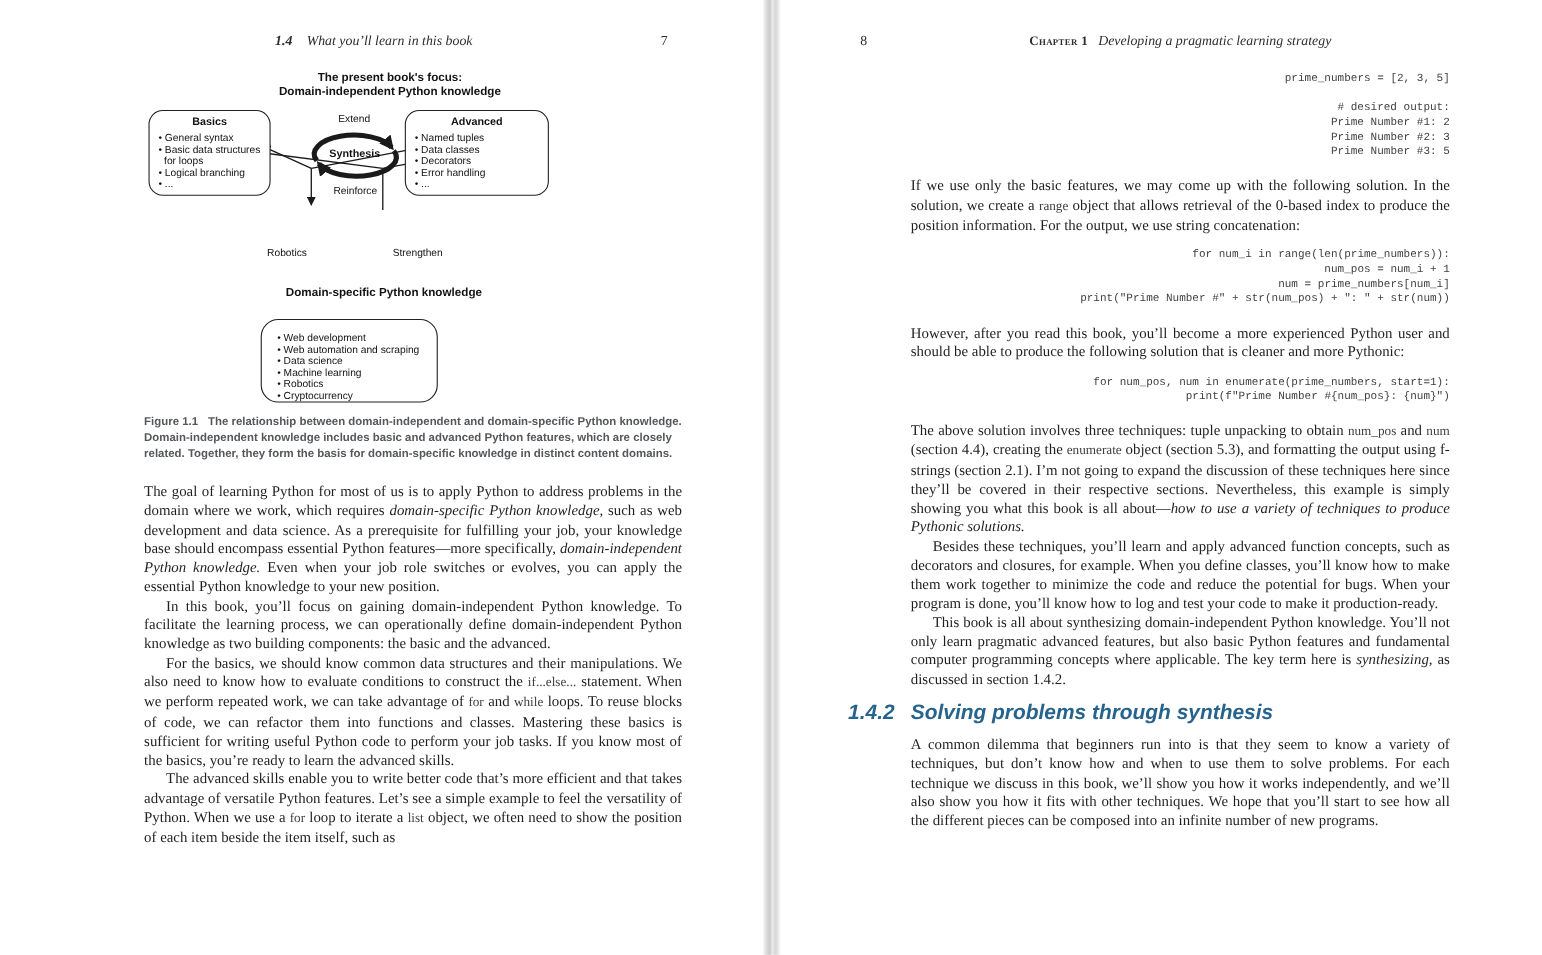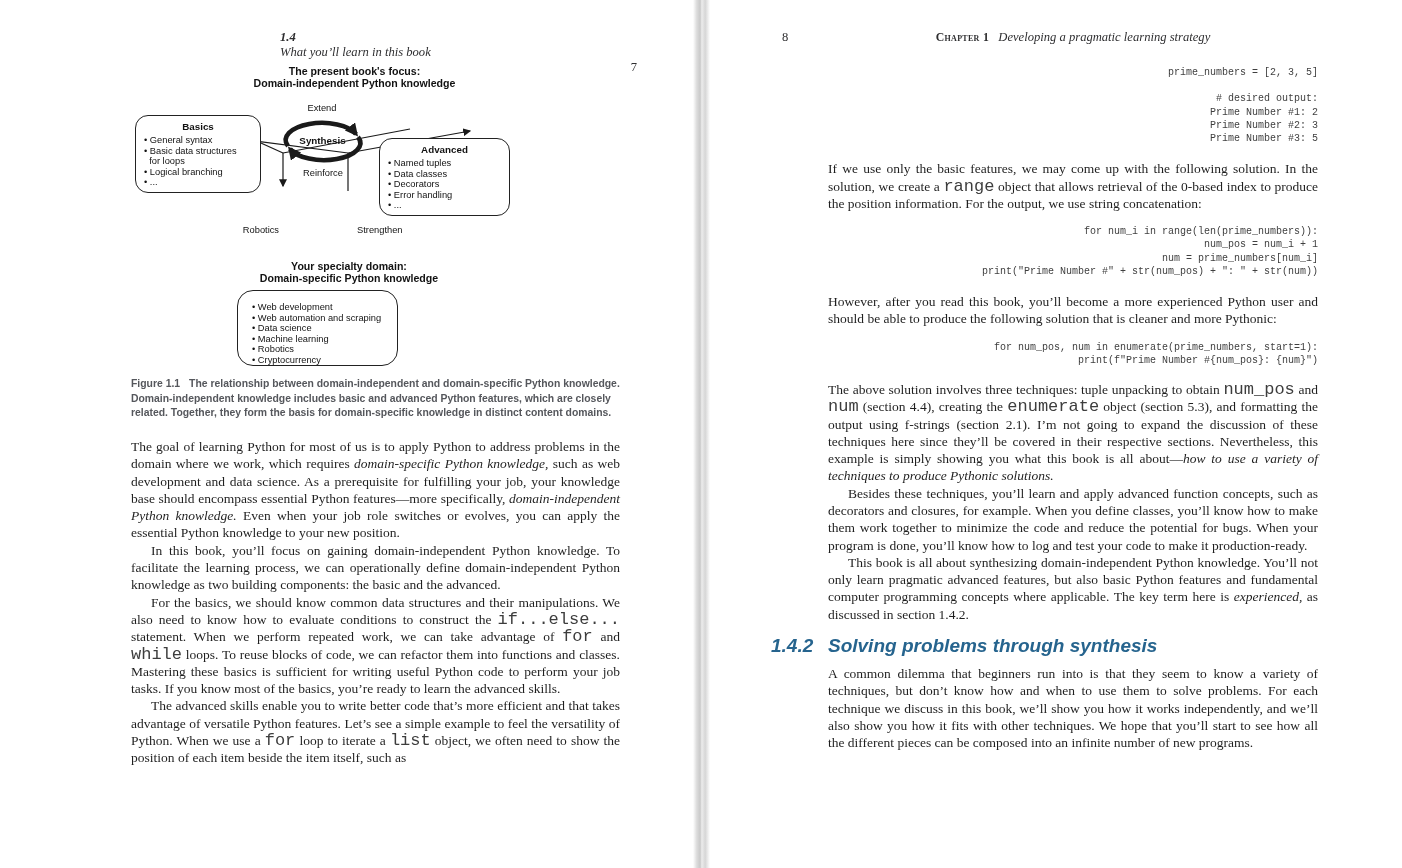--- a/index.html
+++ b/index.html
@@ -11,39 +11,39 @@
   .page{position:absolute;top:0;height:868px;background:#fff;}
   #left-page{left:0;width:693px;}
   #right-page{left:710px;width:692px;}
   #gutter{
     position:absolute;left:693px;top:0;width:17px;height:868px;
     background:linear-gradient(90deg,#ffffff 0%,#dcdcdc 22%,#c9c9c9 42%,#ececec 52%,#d6d6d6 72%,#ffffff 100%);
   }
 
   
   .run-head{position:absolute;top:30px;font-size:12.6px;color:#2e2e30;}
-  #lp-runhead{left:148px;width:489px;display:flex;align-items:baseline;flex-direction:column;}
+  #lp-runhead{left:118px;width:489px;display:flex;align-items:baseline;}
   .rh-sec{font-weight:bold;font-style:italic;margin-left:132px;}
   .rh-title{font-style:italic;margin-left:13px;}
   .rh-pageno{margin-left:auto;}
   #rp-runhead{left:0;width:692px;}
   #rp-pageno{position:absolute;left:72px;top:0;}
   #rp-center{margin-left:118px;width:490px;text-align:center;}
   .rh-chapter{font-variant:small-caps;font-weight:bold;font-size:11.8px;letter-spacing:.3px;text-align:center;}
   #rp-center .rh-title{margin-left:6px;}
 
   
   .fig-title{position:absolute;font-family:"Liberation Sans",sans-serif;font-weight:bold;
     font-size:10.6px;line-height:11.8px;text-align:center;color:#121212;padding-left:32px;}
   #fig-title-top{top:66px;left:0;width:645px;}
   #fig-title-bottom{top:261px;left:0;width:634px;}
   .fig-box{position:absolute;border:1.4px solid #222;border-radius:13px;background:#fff;
     box-sizing:border-box;font-family:"Liberation Sans",sans-serif;color:#121212;}
-  #box-basics{left:135px;top:100px;width:126px;height:78px;margin-top:15px;}
-  #box-advanced{left:379px;top:100px;width:131px;height:78px;margin-top:38px;}
+  #box-basics{left:135px;top:100px;width:111px;height:78px;}
+  #box-advanced{left:368px;top:100px;width:131px;height:78px;}
   #box-domain{left:237px;top:290px;width:161px;height:76px;border-radius:16px;}
   .fig-box-title{text-align:center;font-weight:bold;font-size:9.8px;margin-top:5px;}
   .fig-items{font-size:9.3px;line-height:10.5px;margin-top:3px;padding-left:8px;}
   #box-domain .fig-items{padding-top:8px;padding-left:14px;}
   .fig-item{white-space:pre;}
   .fig-label{position:absolute;font-family:"Liberation Sans",sans-serif;font-size:9.3px;color:#121212;}
   #lbl-extend{top:103px;left:252px;width:140px;text-align:center;}
   #lbl-synthesis{top:135px;left:252px;width:141px;text-align:center;font-weight:bold;font-size:9.8px;}
   #lbl-reinforce{top:168px;left:253px;width:140px;text-align:center;}
   #lbl-support{top:225px;left:200px;width:79px;text-align:right;}
@@ -53,21 +53,21 @@
   
   #fig-caption{position:absolute;top:377px;left:131px;width:489px;
     font-family:"Liberation Sans",sans-serif;font-weight:bold;
     font-size:10.4px;line-height:14.6px;color:var(--caption-gray,#55575c);}
   .cap-label{margin-right:9px;}
 
   
   #left-body{position:absolute;top:438px;left:131px;width:489px;}
   .bp{margin:0;font-size:13.5px;line-height:17.3px;text-align:justify;}
   .ind{text-indent:20px;}
-  code.inl{font-family:Liberation Mono, monospace;font-size:17px;color:#3d3d3d;}
+  code.inl{font-family:Liberation Serif, serif;font-size:12px;color:#3d3d3d;}
   .bp i{font-family:"Liberation Serif",serif;}
 
   
   #right-content{position:absolute;top:66px;left:118px;width:490px;}
   .code-block{font-family:"Liberation Mono","DejaVu Sans Mono",monospace;
     font-size:10px;line-height:13.2px;color:#3f3f3f;margin:0;}
   .code-line{white-space:pre;min-height:13.2px;text-align:right;}
   .mt14{margin-top:14px;} .mt13{margin-top:13px;} .mt15{margin-top:15px;}
   .sec-heading{display:flex;align-items:baseline;margin:12px 0 8px -57px;
     font-family:"Liberation Sans",sans-serif;font-weight:bold;font-style:italic;
@@ -133,21 +133,20 @@
       </div>
   </div>
 
   <div class="fig-label" id="lbl-extend">Extend</div>
   <div class="fig-label" id="lbl-synthesis">Synthesis</div>
   <div class="fig-label" id="lbl-reinforce">Reinforce</div>
   <div class="fig-label" id="lbl-support">Robotics</div>
   <div class="fig-label" id="lbl-strengthen">Strengthen</div>
 
   <div class="fig-title" id="fig-title-bottom">
-    <div>Your specialty domain:</div>
     <div>Domain-specific Python knowledge</div>
   </div>
 
   <div class="fig-box" id="box-domain">
     <div class="fig-items">
         <div class="fig-item">• Web development</div>
         <div class="fig-item">• Web automation and scraping</div>
         <div class="fig-item">• Data science</div>
         <div class="fig-item">• Machine learning</div>
         <div class="fig-item">• Robotics</div>
@@ -200,21 +199,21 @@
 
     <p class="bp mt15">However, after you read this book, you’ll become a more experienced Python user and should be able to produce the following solution that is cleaner and more Pythonic:</p>
 
     <div class="code-block mt13">
         <div class="code-line">for num_pos, num in enumerate(prime_numbers, start=1):</div>
         <div class="code-line">    print(f"Prime Number #{num_pos}: {num}")</div>
       </div>
 
     <p class="bp mt14">The above solution involves three techniques: tuple unpacking to obtain <code class="inl">num_pos</code> and <code class="inl">num</code> (section 4.4), creating the <code class="inl">enumerate</code> object (section 5.3), and formatting the output using f-strings (section 2.1). I’m not going to expand the discussion of these techniques here since they’ll be covered in their respective sections. Nevertheless, this example is simply showing you what this book is all about—<i>how to use a variety of techniques to produce Pythonic solutions.</i></p>
     <p class="bp ind">Besides these techniques, you’ll learn and apply advanced function concepts, such as decorators and closures, for example. When you define classes, you’ll know how to make them work together to minimize the code and reduce the potential for bugs. When your program is done, you’ll know how to log and test your code to make it production-ready.</p>
-    <p class="bp ind">This book is all about synthesizing domain-independent Python knowledge. You’ll not only learn pragmatic advanced features, but also basic Python features and fundamental computer programming concepts where applicable. The key term here is <i>experienced,</i> as discussed in section 1.4.2.</p>
+    <p class="bp ind">This book is all about synthesizing domain-independent Python knowledge. You’ll not only learn pragmatic advanced features, but also basic Python features and fundamental computer programming concepts where applicable. The key term here is <i>synthesizing,</i> as discussed in section 1.4.2.</p>
 
     <div class="sec-heading">
       <span class="sec-num">1.4.2</span>
       <span>Solving problems through synthesis</span>
     </div>
 
     <p class="bp">A common dilemma that beginners run into is that they seem to know a variety of techniques, but don’t know how and when to use them to solve problems. For each technique we discuss in this book, we’ll show you how it works independently, and we’ll also show you how it fits with other techniques. We hope that you’ll start to see how all the different pieces can be composed into an infinite number of new programs.</p>
   </div>
 </div>
 

